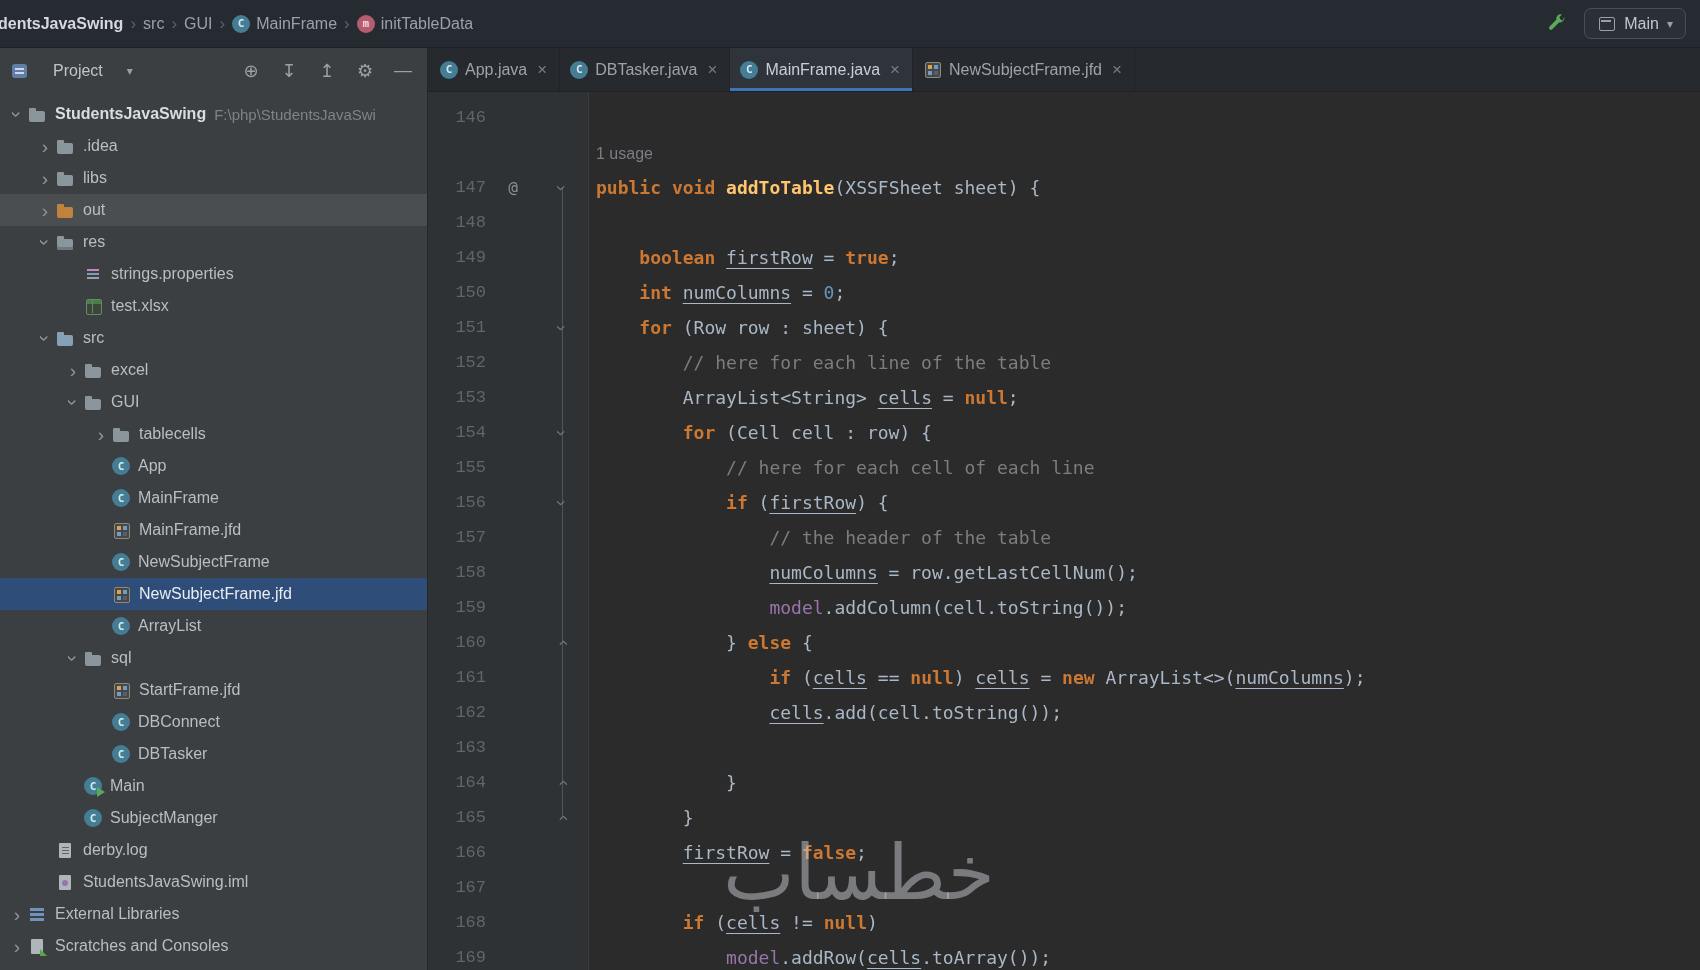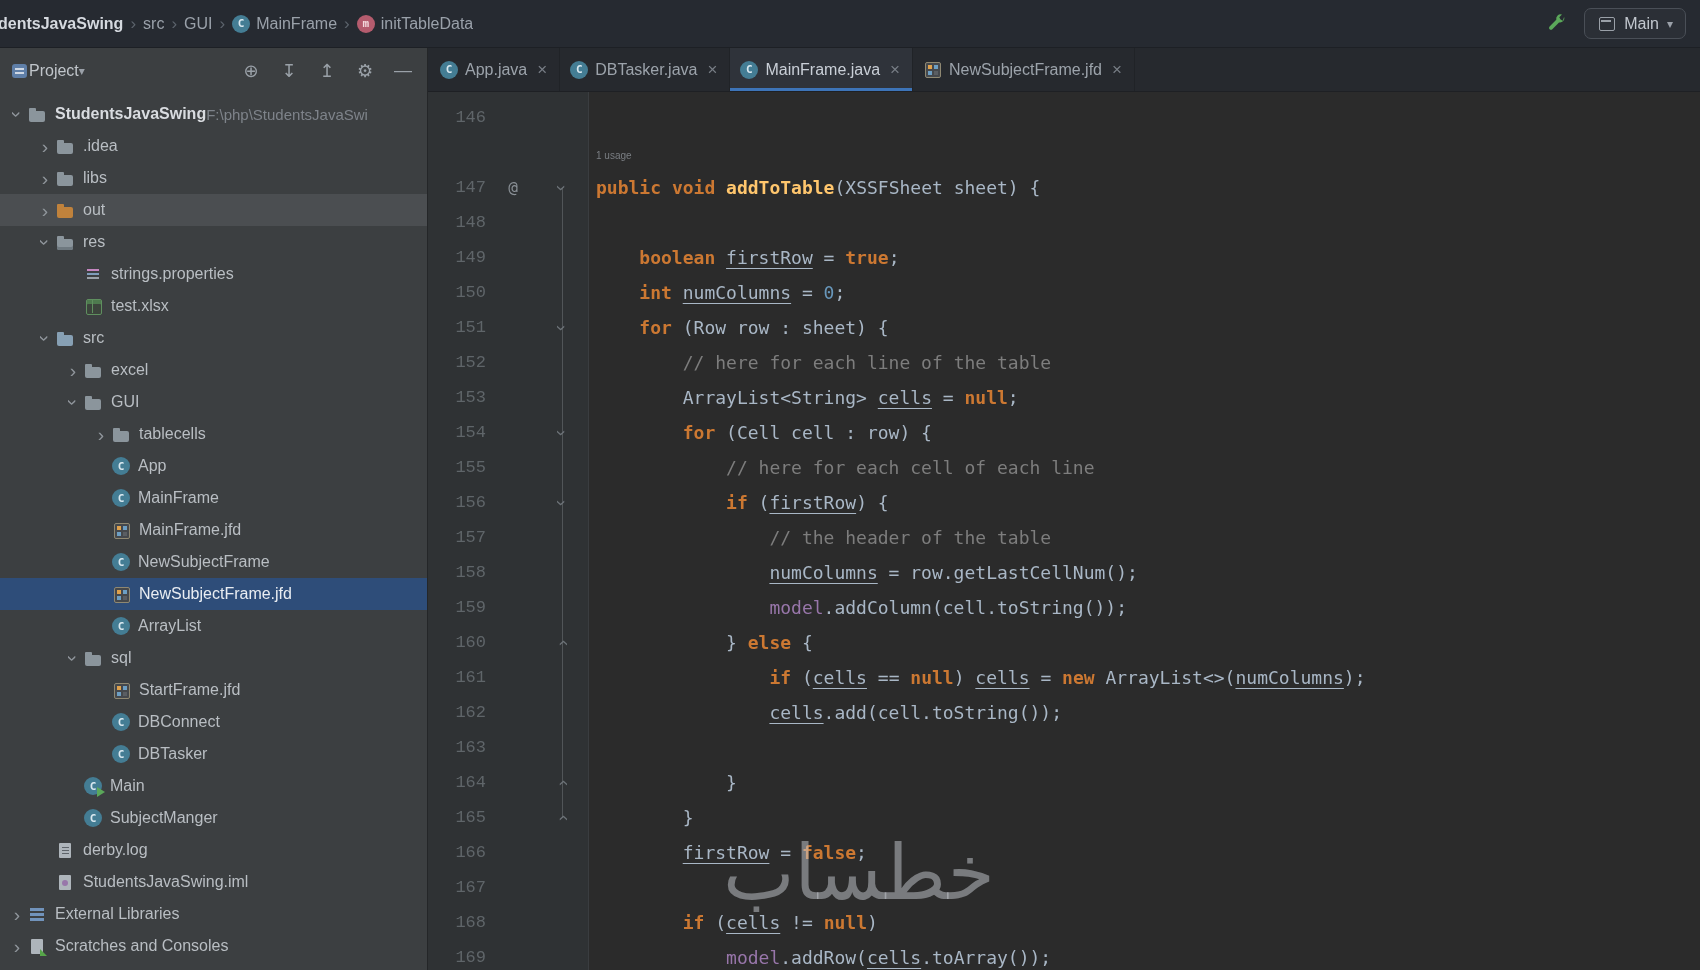--- a/index.html
+++ b/index.html
@@ -17,32 +17,32 @@
   .build-icon { display:inline-flex; width:24px; height:24px; align-items:center; justify-content:center; }
   .run-btn { display:flex; align-items:center; gap:8px; border:1px solid #4a4f57; border-radius:7px; padding:5px 12px; color:#c2c7ce; font-size:16px; background:#2b2f36; }
   .run-caret,.panel-caret { color:#9aa0a8; font-size:12px; }
 
   
   .body { display:flex; flex:1; min-height:0; }
   .project-panel { width:428px; flex:none; background:#3c3f41; border-right:1px solid #242628; display:flex; flex-direction:column; overflow:hidden; }
   .main { flex:1; min-width:0; display:flex; flex-direction:column; background:#f0abfc; }
 
   
-  .panel-header { height:46px; flex:none; display:flex; align-items:center; gap:0; padding:0 14px 0 10px; color:#c0c5ca; font-size:16px; }
+  .panel-header { height:46px; flex:none; display:flex; align-items:center; gap:24px; padding:0 14px 0 10px; color:#c0c5ca; font-size:16px; }
   .header-icons { margin-left:auto; display:flex; gap:18px; color:#9aa1a8; font-size:18px; }
   .hicon { width:20px; text-align:center; cursor:default; }
   .tree { flex:1; overflow:hidden; font-size:16px; color:#b9bec3; padding-top:4px; }
   .tree-row { height:32px; display:flex; align-items:center; white-space:nowrap; overflow:hidden; }
   .tree-row.highlighted { background:#4b4e51; }
   .tree-row.selected { background:#2e4d79; }
   .tree-row.selected .tree-label { color:#e9edf2; }
   .chev { display:inline-block; width:22px; flex:none; text-align:center; color:#90969c; font-size:19px; line-height:1; }
   .chev.open { transform:rotate(90deg); }
   .tree-label.bold { font-weight:bold; color:#d9dce0; }
-  .tree-sub { color:#7e838a; margin-left:0; font-size:15px; }
+  .tree-sub { color:#7e838a; margin-left:8px; font-size:15px; }
   .tree-row .ic { margin-right:8px; }
 
   
   .ic { position:relative; display:inline-flex; width:19px; height:19px; flex:none; align-items:center; justify-content:center; }
   .ic-class,.ic-class-main { width:18px; height:18px; background:#447d94; border-radius:50%; color:#d8e7ef; font-family:"DejaVu Sans Mono",monospace; font-size:11px; font-weight:bold; }
   .ic-class::after,.ic-class-main::after { content:"C"; }
   .ic-class-main::before { content:""; position:absolute; right:-3px; bottom:-2px; border-left:8px solid #5ba85a; border-top:5px solid transparent; border-bottom:5px solid transparent; }
   .ic-method { width:18px; height:18px; background:#b55c6e; border-radius:50%; color:#f4dade; font-family:"DejaVu Sans Mono",monospace; font-size:11px; font-weight:bold; }
   .ic-method::after { content:"m"; }
   .ic-folder::before,.ic-folder-project::before,.ic-folder-excluded::before,.ic-folder-resources::before,.ic-folder-source::before,.ic-package::before { content:""; position:absolute; top:6px; left:1px; width:16px; height:11px; background:#8b959c; border-radius:1px 2px 2px 2px; }
@@ -81,21 +81,21 @@
   .gm2 { display:inline-block; width:44px; text-align:center; color:#6d7378; font-size:18px; line-height:1; flex:none; }
   .gm2.fold-down { transform:rotate(90deg); }
   .gm2.fold-up { transform:rotate(-90deg); }
   .code-line { white-space:pre; padding-left:8px; font-family:"DejaVu Sans Mono",monospace; font-size:18px; color:#a9b7c6; }
   .tok-kw { color:#cc7832; font-weight:bold; }
   .tok-fn { color:#ffc66d; font-weight:bold; }
   .tok-cm { color:#7d7d7d; }
   .tok-num { color:#6897bb; }
   .tok-fld { color:#9876aa; }
   .tok-u { text-decoration:underline; text-underline-offset:4px; }
-  .inlay { font-family:"Liberation Sans",sans-serif; font-size:10px; color:#7a7e83;margin-top:28px; }
+  .inlay { font-family:"Liberation Sans",sans-serif; font-size:16px; color:#7a7e83;margin-top:28px; }
   .fold-line { position:absolute; left:134px; top:96px; height:630px; width:1px; background:#515558; z-index:0; }
   .watermark { position:absolute; left:295px; top:736px; font-size:76px; font-weight:normal; color:rgba(200,204,209,0.5); z-index:2; font-family:"DejaVu Sans",sans-serif; }
 </style>
 </head>
 <body>
 
 <div class="app">
 
   <div class="topbar">
     <div class="crumbs">

